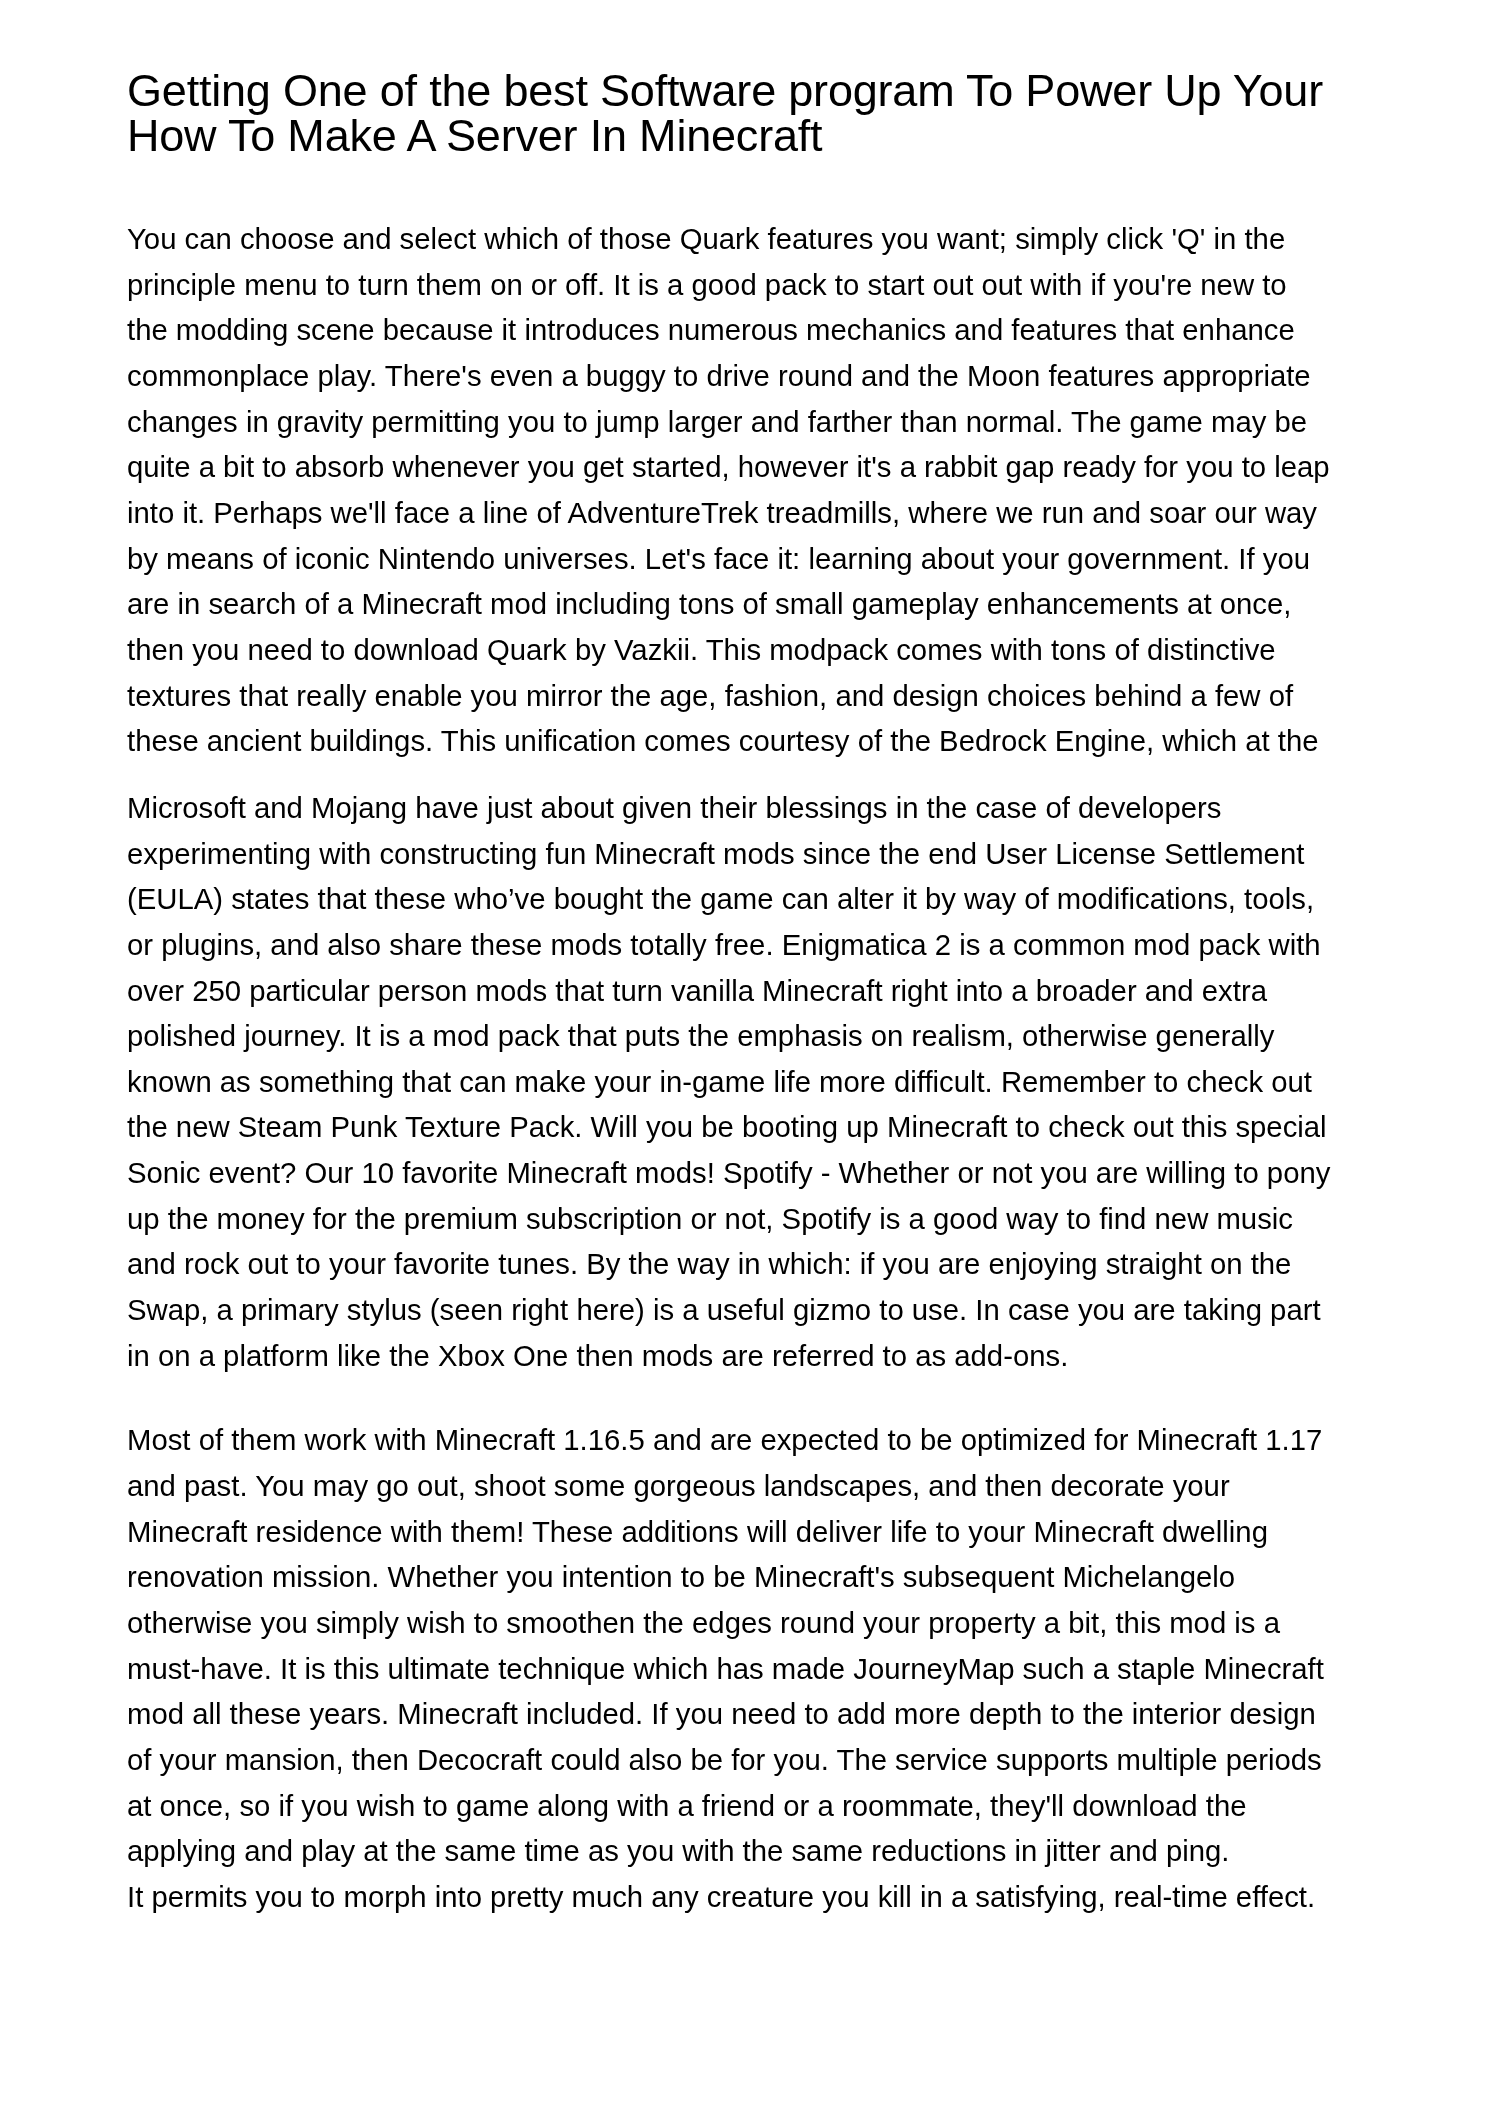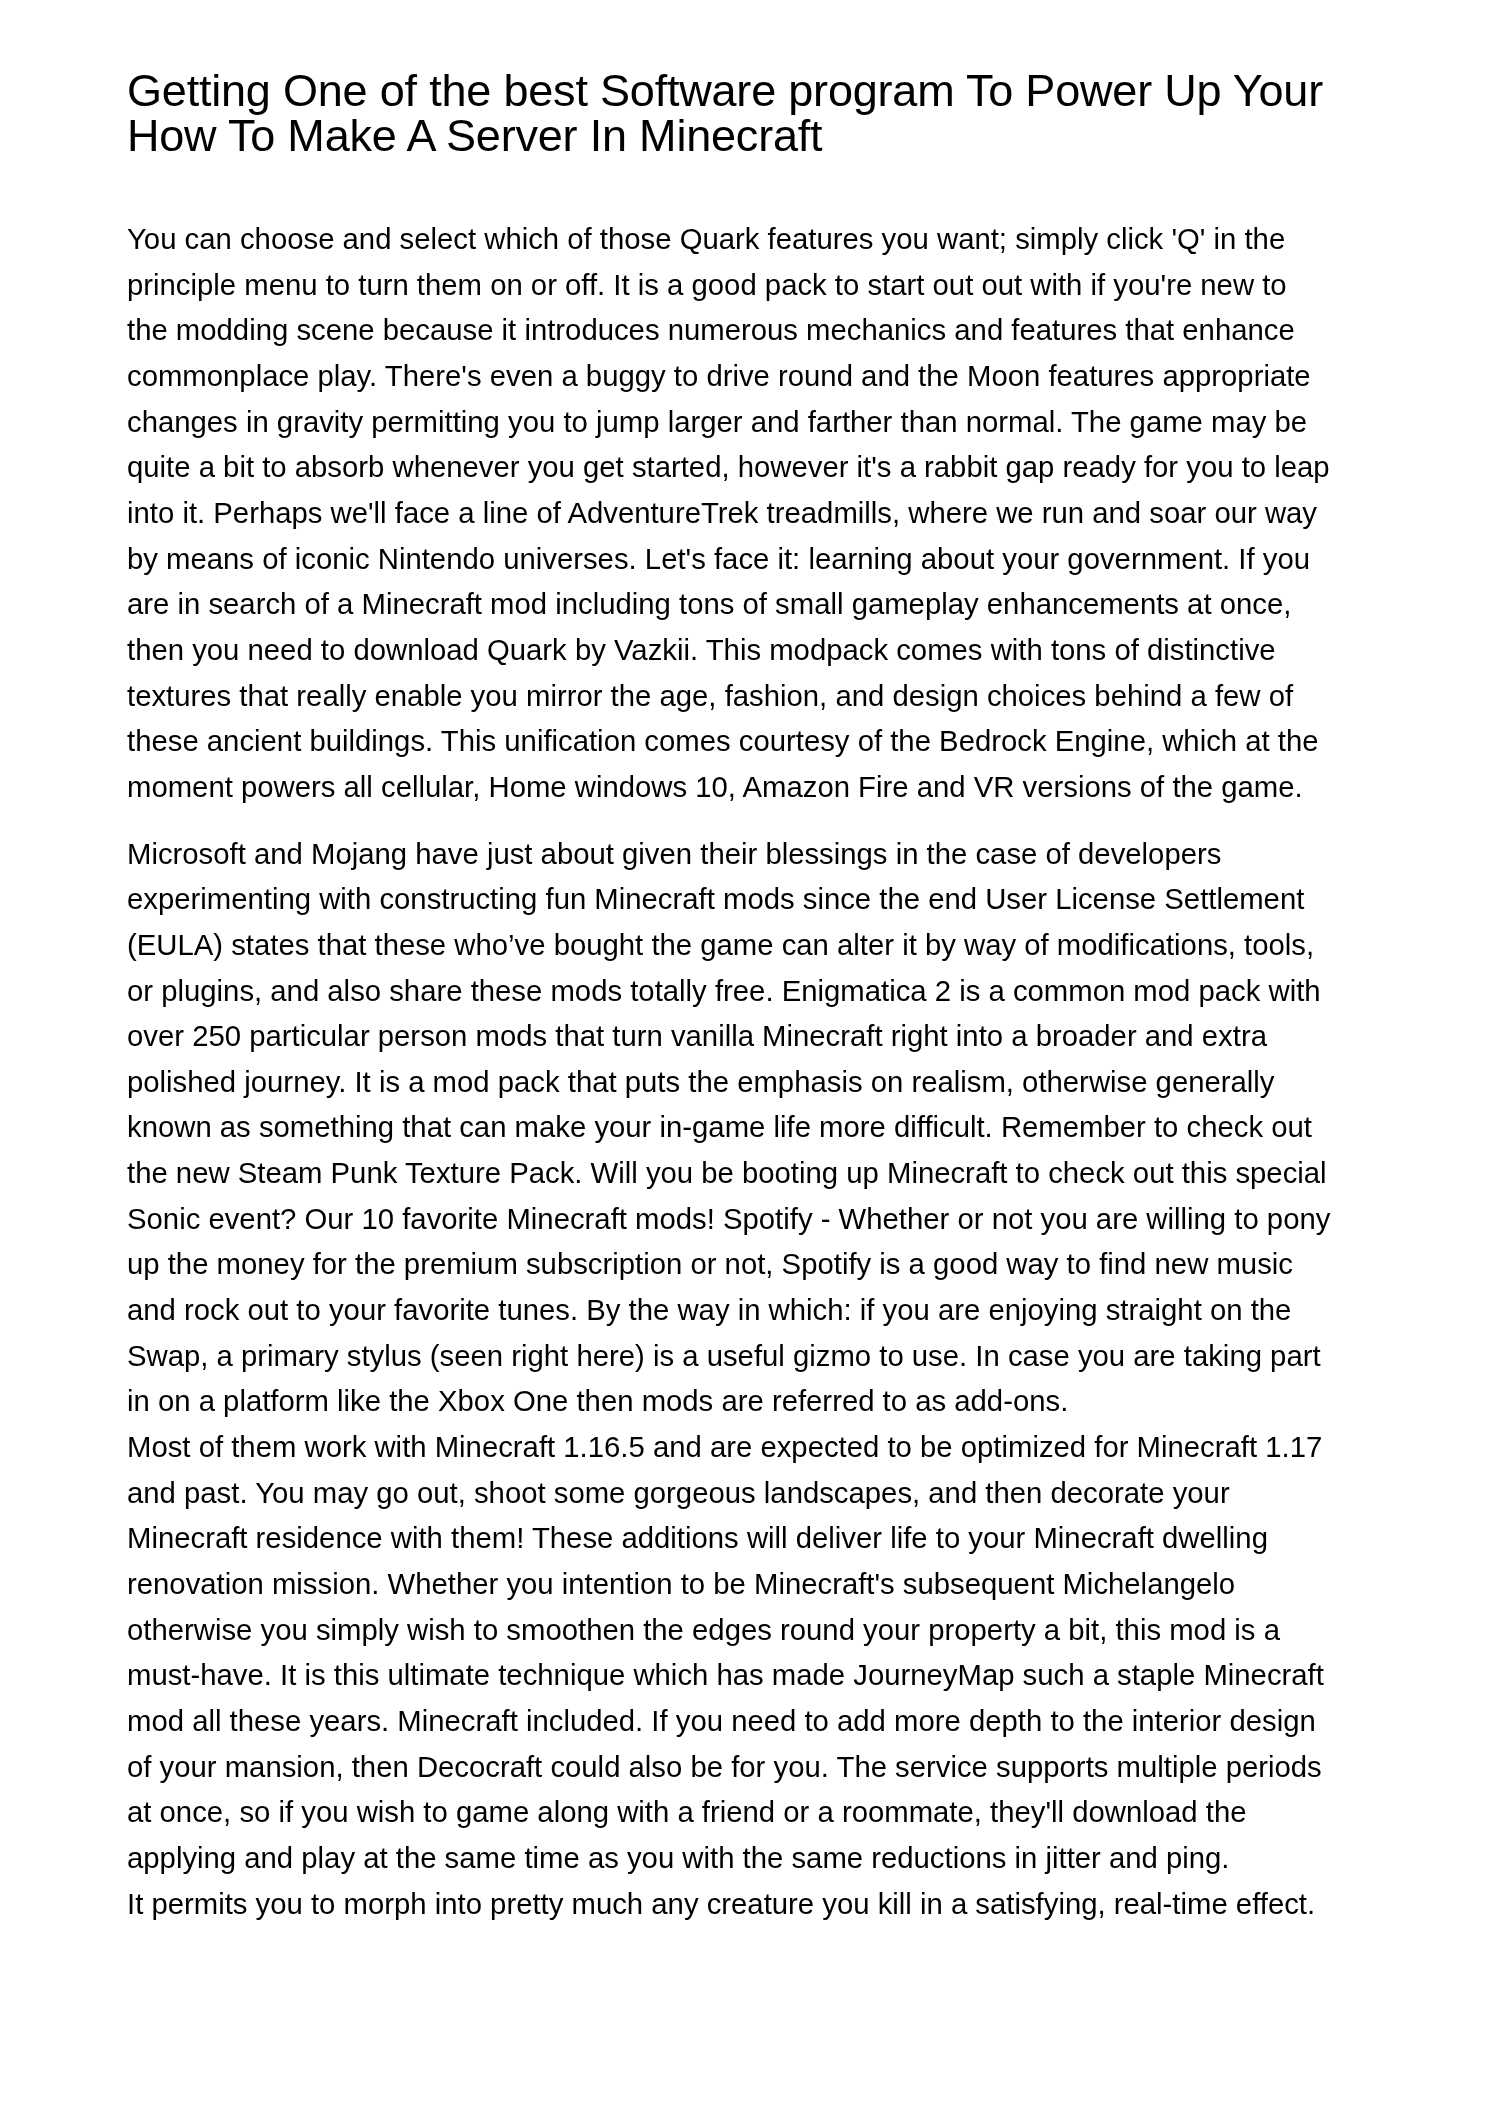--- a/index.html
+++ b/index.html
@@ -33,21 +33,21 @@
     .title .tline { display: block; }
     .paragraph {
       margin: 0;
       font-size: 29.3px;
       line-height: 45.65px;
       white-space: nowrap;
     }
     .paragraph .pline { display: block; }
     #p1 { margin-top: 58px; }
     #p2 { margin-top: 21px; }
-    #p3 { }
+    #p3 { margin-top: 39px; }
   </style>
 </head>
 <body>
 
 <div class="page">
   <h1 class="title">
     <span class="tline">Getting One of the best Software program To Power Up Your</span>
     <span class="tline">How To Make A Server In Minecraft</span>
   </h1>
 
@@ -57,21 +57,20 @@
     <span class="pline">the modding scene because it introduces numerous mechanics and features that enhance</span>
     <span class="pline">commonplace play. There's even a buggy to drive round and the Moon features appropriate</span>
     <span class="pline">changes in gravity permitting you to jump larger and farther than normal. The game may be</span>
     <span class="pline">quite a bit to absorb whenever you get started, however it's a rabbit gap ready for you to leap</span>
     <span class="pline">into it. Perhaps we'll face a line of AdventureTrek treadmills, where we run and soar our way</span>
     <span class="pline">by means of iconic Nintendo universes. Let's face it: learning about your government. If you</span>
     <span class="pline">are in search of a Minecraft mod including tons of small gameplay enhancements at once,</span>
     <span class="pline">then you need to download Quark by Vazkii. This modpack comes with tons of distinctive</span>
     <span class="pline">textures that really enable you mirror the age, fashion, and design choices behind a few of</span>
     <span class="pline">these ancient buildings. This unification comes courtesy of the Bedrock Engine, which at the</span>
-    <span class="pline">moment powers all cellular, Home windows 10, Amazon Fire and VR versions of the game.</span>
   </p>
 
   <p class="paragraph" id="p2">
     <span class="pline">Microsoft and Mojang have just about given their blessings in the case of developers</span>
     <span class="pline">experimenting with constructing fun Minecraft mods since the end User License Settlement</span>
     <span class="pline">(EULA) states that these who’ve bought the game can alter it by way of modifications, tools,</span>
     <span class="pline">or plugins, and also share these mods totally free. Enigmatica 2 is a common mod pack with</span>
     <span class="pline">over 250 particular person mods that turn vanilla Minecraft right into a broader and extra</span>
     <span class="pline">polished journey. It is a mod pack that puts the emphasis on realism, otherwise generally</span>
     <span class="pline">known as something that can make your in-game life more difficult. Remember to check out</span>

